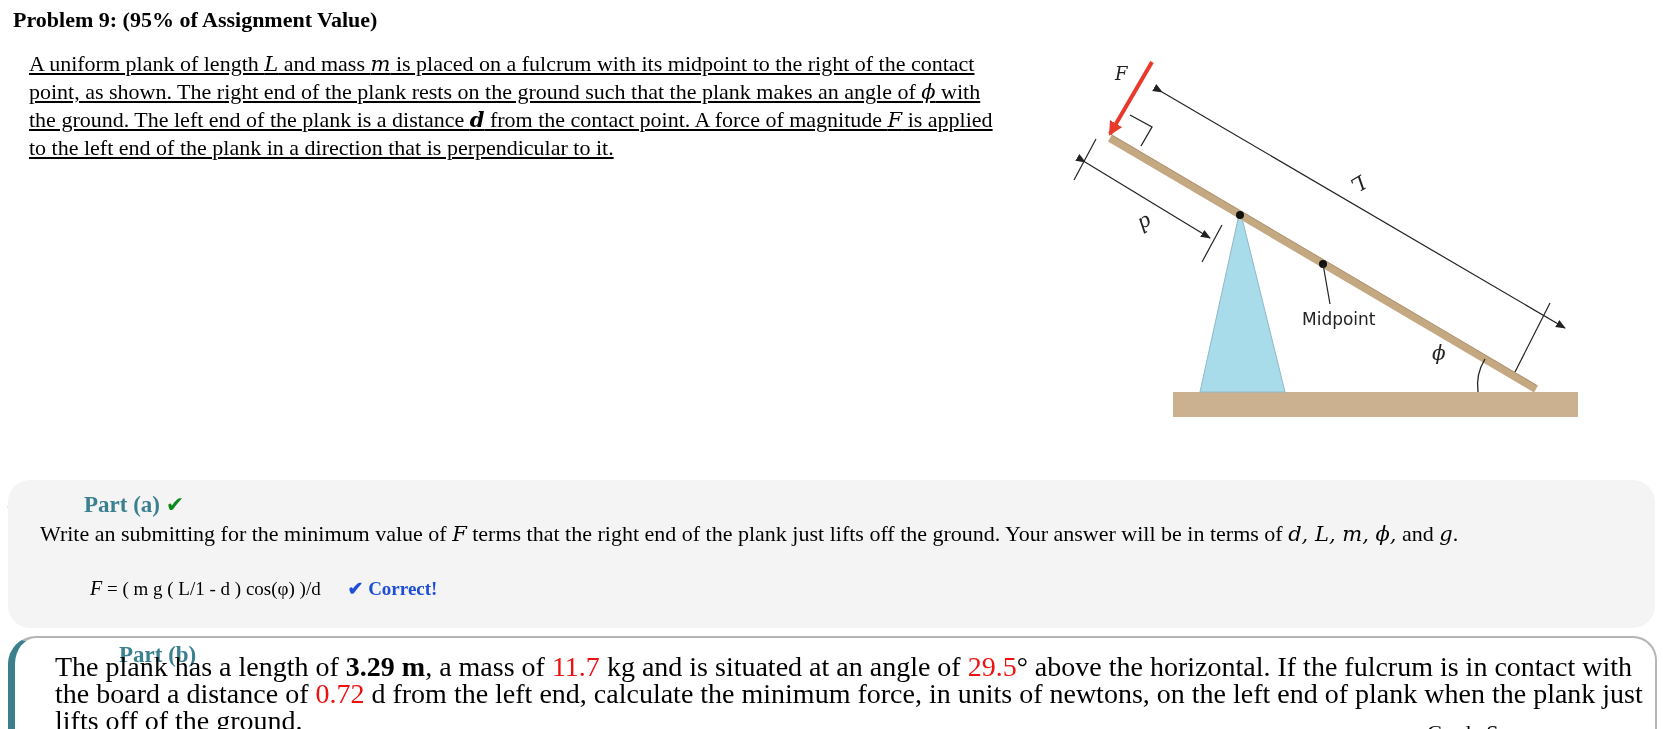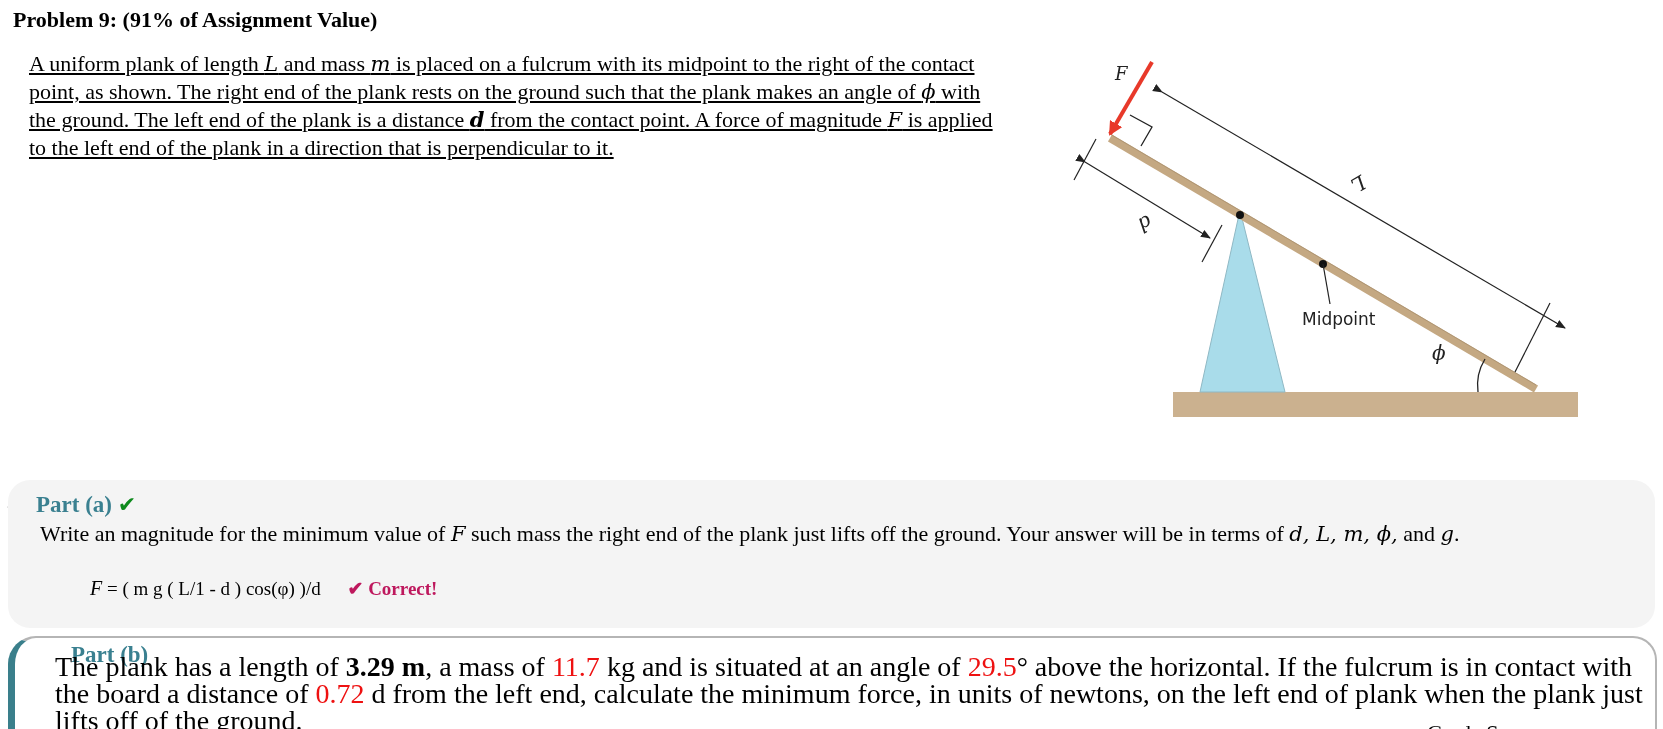--- a/index.html
+++ b/index.html
@@ -7,42 +7,42 @@
          font-family:"Liberation Serif", "DejaVu Serif", serif; color:#000; }
   .title { position:absolute; left:13px; top:7px; font-size:22px; font-weight:bold; }
   .problem { position:absolute; left:13px; top:34px; width:1000px; font-size:22px; line-height:27px; }
   .problem p { margin:16px;text-decoration:underline; }
   .mi { font-style:italic; font-family:"DejaVu Serif", "Liberation Serif", serif; font-size:21px; }
   .diagram { position:absolute; left:1040px; top:50px; width:560px; height:380px; }
 
   .part-a { position:absolute; left:8px; top:480px; width:1647px; height:148px; background:#f4f4f4;
             border-radius:22px; }
   .collapse-dash { position:absolute; left:7px; top:492px; font-size:24px; color:#000; }
-  .part-title { font-size:23px; font-weight:bold; color:#3a8090; }
+  .part-title { font-size:23px; font-weight:bold; color:#3a8090;margin-left:48px; }
   .part-a .part-title { position:absolute; left:28px; top:12px; }
   .check { color:#0d8a1c; font-weight:bold; font-family:"DejaVu Sans", sans-serif; font-size:22px; }
   .part-a .q { position:absolute; left:32px; top:40px; font-size:22px; line-height:27px; width:1610px; }
   .part-a .q p { margin:0; }
   .answer { position:absolute; left:82px; top:97px; font-size:19px; }
   .answer .F { font-style:italic; font-size:20px; }
-  .correct { color:#be185d; font-weight:bold; margin-left:22px; font-size:19px; }
+  .correct { color:#1d4ed8; font-weight:bold; margin-left:22px; font-size:19px; }
 
   .part-b { position:absolute; left:8px; top:636px; width:1640px; height:110px; background:#fff;
             border-top:2px solid #b5b5b5; border-right:2px solid #b5b5b5; border-left:7px solid #3a7f8b;
             border-radius:28px 24px 0 0; }
   .part-b .part-title { position:absolute; left:56px; top:4px; }
   .part-b .q { position:absolute; left:40px; top:15px; font-size:28px; line-height:27px; width:1600px; }
   .part-b .q p { margin:0; }
   .red { color:#ee1111; }
   .cut { position:absolute; left:1412px; top:82px; font-size:22px; }
 </style>
 </head>
 <body>
 
-<div class="title">Problem 9: (91% of Assignment Value)</div>
+<div class="title">Problem 9: (95% of Assignment Value)</div>
 
 <div class="problem">
   <p>
     <span> A uniform plank of length </span><span class="mi">L</span><span> and mass </span><span class="mi">m</span><span> is placed on a fulcrum with its midpoint to the right of the contact point, as shown. The right end of the plank rests on the ground such that the plank makes an angle of </span><span class="mi">ϕ</span><span> with the ground. The left end of the plank is a distance </span><span class="mi" style="font-weight:bold">d</span><span> from the contact point. A force of magnitude </span><span class="mi">F</span><span> is applied to the left end of the plank in a direction that is perpendicular to it.</span>
   </p>
 </div>
 
 <div class="diagram">
   <svg width="560" height="380" viewBox="0 0 560 380" xmlns="http://www.w3.org/2000/svg">
     <defs>
@@ -86,21 +86,21 @@
 </div>
 
 <div class="collapse-dash">-</div>
 
 <div class="part-a">
   <div class="part-title">
     <span>Part (a)</span>
     <span class="check">✔</span>
   </div>
   <div class="q">
-    <p><span>Write an magnitude for the minimum value of </span><span class="mi">F</span><span> such mass the right end of the plank just lifts off the ground. Your answer will be in terms of </span><span class="mi">d, L, m, ϕ,</span><span> and </span><span class="mi">g</span><span>.</span></p>
+    <p><span>Write an submitting for the minimum value of </span><span class="mi">F</span><span> terms that the right end of the plank just lifts off the ground. Your answer will be in terms of </span><span class="mi">d, L, m, ϕ,</span><span> and </span><span class="mi">g</span><span>.</span></p>
   </div>
   <div class="answer">
     <span class="F">F</span><span> = ( m g ( L/1 - d ) cos(φ) )/d</span>
     <span class="correct">✔ Correct!</span>
   </div>
 </div>
 
 <div class="part-b">
   <div class="part-title">Part (b)</div>
   <div class="q">

